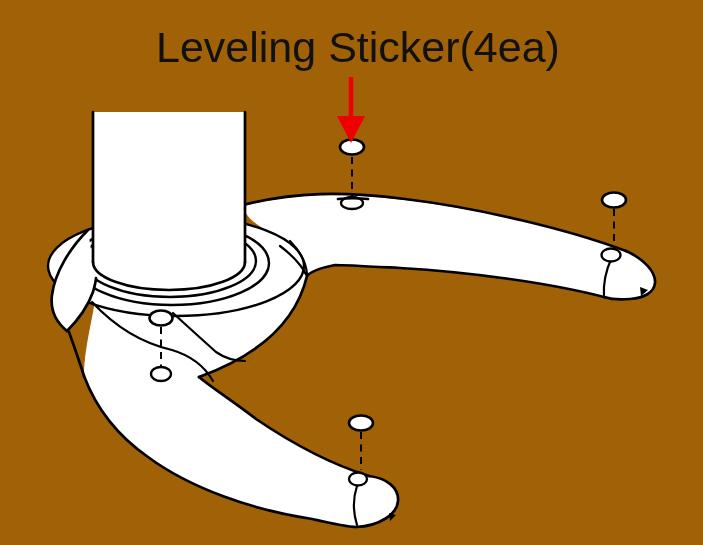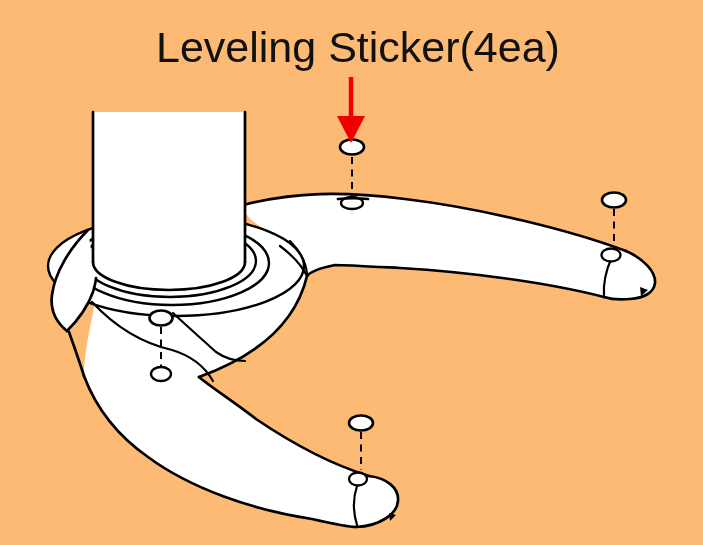--- a/index.html
+++ b/index.html
@@ -1,20 +1,20 @@
 <!DOCTYPE html>
 <html><head>
 <meta charset="utf-8">
 <style>
   html, body { margin: 0; padding: 0; background: #ffffff; }
   .stage {
     position: relative;
     width: 703px;
     height: 545px;
-    background: #fdba74;
+    background: #a16207;
     overflow: hidden;
     font-family: "Liberation Sans", sans-serif;
   }
   .art { position: absolute; left: 0; top: 0; }
   .title {
     position: absolute;
     left: 156px;
     top: 26px;
     font-size: 43px;
     line-height: 1;

